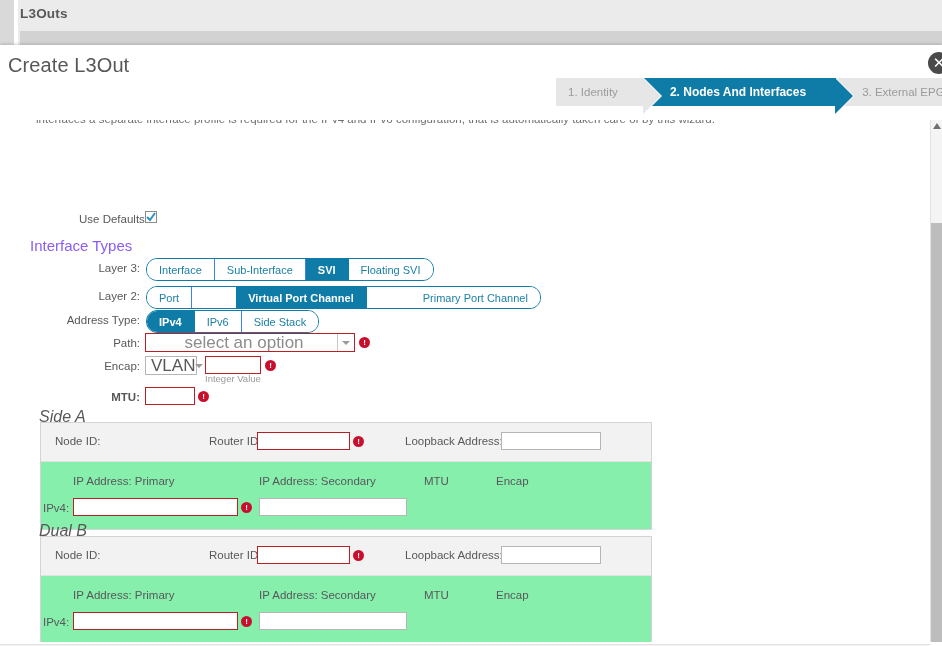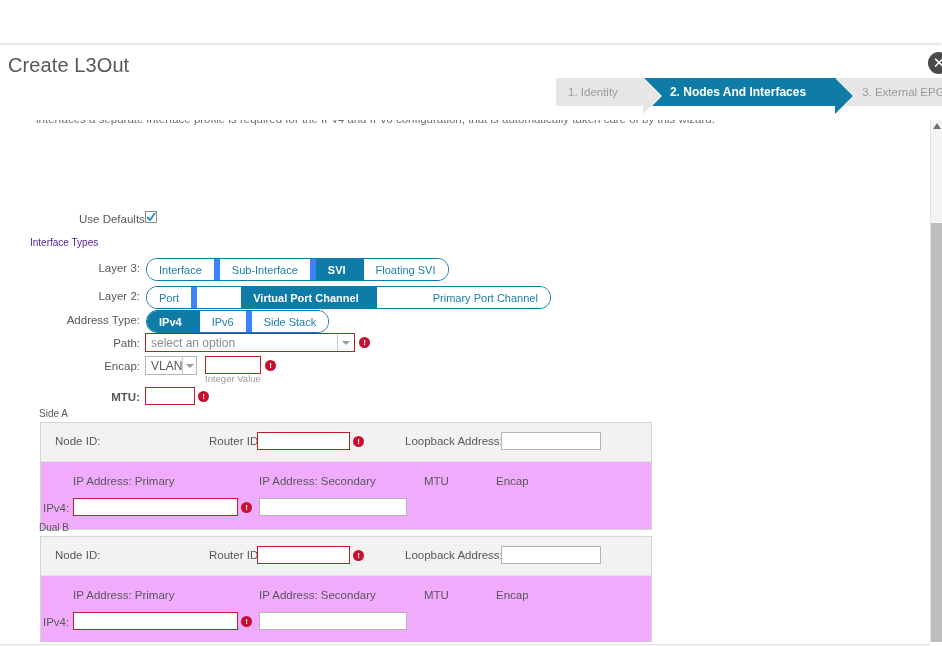--- a/index.html
+++ b/index.html
@@ -110,87 +110,93 @@
   .row-usedefaults { position: absolute; left: 79px; top: 93px; }
   .chk {
     position: absolute; left: 66px; top: -2px;
     width: 12px; height: 12px;
     border: 1px solid #8c8c8c; background: #ffffff; box-sizing: border-box;
     cursor: pointer;
   }
   .chk svg { display: block; }
 
   .section-hd {
-    position: absolute; font-size: 10px; color: #4c1d95;
+    position: absolute; font-size: 15px; color: #8b5cf6;
   }
 
   
   .seg {
     position: absolute; display: inline-flex; height: 21px;
     border: 1px solid #0f7ca8; border-radius: 11px; overflow: hidden; background: #ffffff;
   }
   .seg .opt {
     display: flex; align-items: center; justify-content: center;
     font-size: 11px; color: #1b7fa8; padding: 0 12px;
-    border-right: 6px solid #3b82f6; cursor: pointer; white-space: nowrap;
+    border-right: 1px solid #3b82f6; cursor: pointer; white-space: nowrap;
     background: #ffffff;
   }
   .seg .opt:last-child { border-right: none; }
   .seg .opt.on { background: #0f7ca8; color: #ffffff; font-weight: bold; border-right-color: #0f7ca8; }
 
   
   .inp {
     position: absolute; box-sizing: border-box;
     height: 18px; border: 1px solid #b5b5b5; background: #ffffff;
     font-size: 11.5px; color: #58585b; padding: 0 4px; outline: none;
     font-family: "Liberation Sans", sans-serif;
   }
   .inp.err { border: 1px solid #b82025; }
   .inp::placeholder { color: #9a9a9a; }
 
   .selwrap {
     position: absolute; box-sizing: border-box; height: 19px;
     border: 1px solid #b82025; background: #ffffff; display: flex; align-items: center;
   }
   .selwrap.plain { border-color: #b5b5b5; }
-  .selwrap .txt { font-size: 12px; color: #8c8c8c; padding-left: 5px; flex: 1; }
+  .selwrap .txt { font-size: 17px; color: #8c8c8c; padding-left: 5px; flex: 1; text-align: center; }
   .selwrap .txt.dark { color: #58585b; }
   .selwrap .div { width: 1px; align-self: stretch; background: #c9c9c9; }
   .selwrap .car {
     width: 16px; display: flex; align-items: center; justify-content: center;
   }
   .selwrap .car i {
     display: block; width: 0; height: 0;
     border-left: 4px solid transparent; border-right: 4px solid transparent;
     border-top: 4px solid #9a9a9a;
   }
 
   .errdot {
     position: absolute; width: 11px; height: 11px; border-radius: 50%;
     background: #c8102e; color: #ffffff;
     font-size: 8px; font-weight: bold; line-height: 11px; text-align: center;
   }
   .hint { position: absolute; font-size: 9.5px; color: #9a9a9a; }
 
   
-  .side-label { position: absolute; font-size: 10px; color: #58585b; }
+  .side-label { position: absolute; font-size: 16px; color: #58585b; font-style: italic; }
   .panel {
     position: absolute; box-sizing: border-box;
     width: 612px; border: 1px solid #d4d4d4; background: #ffffff;
   }
   .panel .phead {
     position: relative; height: 38px; background: #f2f2f2; border-bottom: 1px solid #e2e2e2;
   }
-  .panel .pbody { position: relative; height: 67px; background: #f0abfc; }
+  .panel .pbody { position: relative; height: 67px; background: #86efac; }
 </style>
 </head>
 <body>
 
 <div id="app">
 
+  <div class="bg-page">
+    <div class="bg-railL"></div>
+    <div class="bg-railL2"></div>
+    <div class="bg-title">L3Outs</div>
+    <div class="bg-subbar"></div>
+  </div>
 
   <div class="modal">
 
     <div class="modal-title">Create L3Out</div>
     <div class="close-btn">✕</div>
 
     <div class="steps">
       <div class="step inactive s1">
         <span>1. Identity</span>
         <span class="chev"></span>

